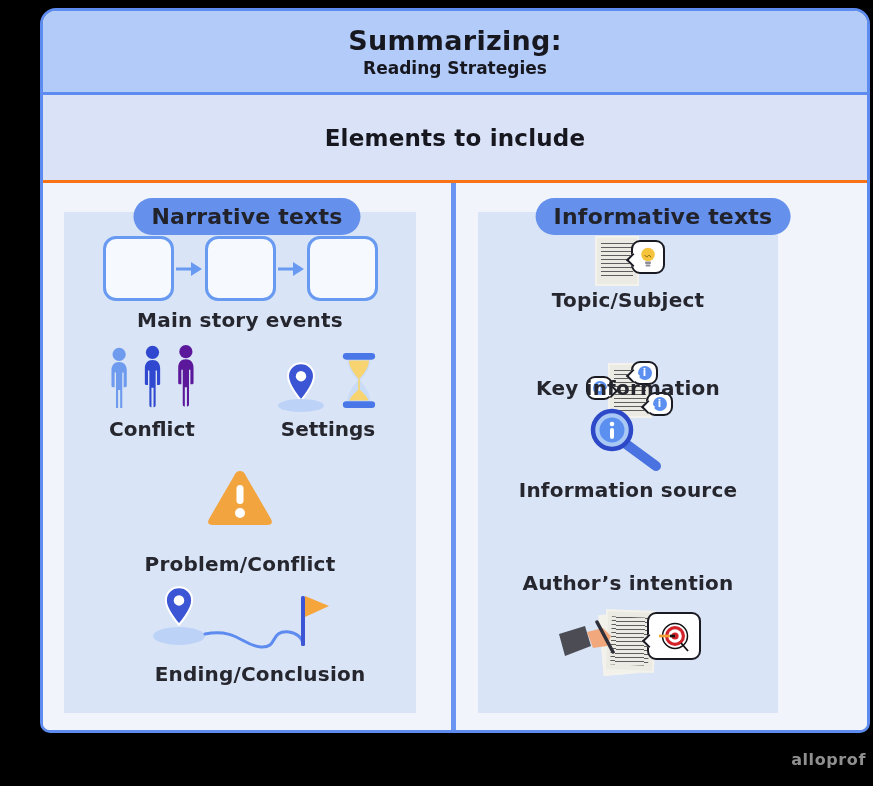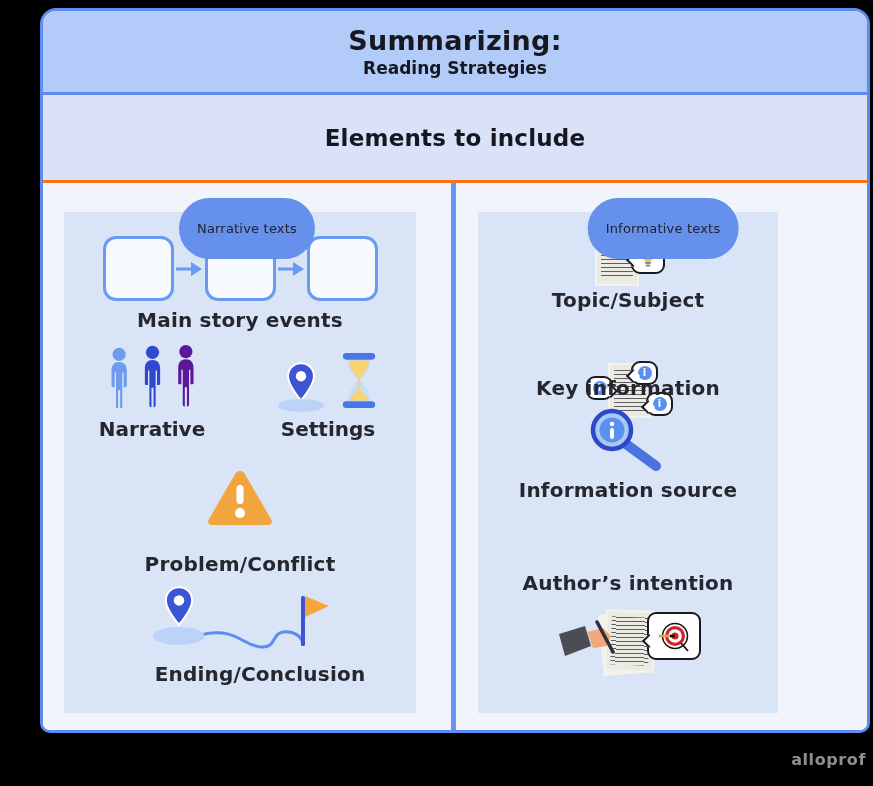--- a/index.html
+++ b/index.html
@@ -25,22 +25,22 @@
     display:flex;align-items:center;justify-content:center;
   }
   .section-title{font-size:23px;font-weight:bold;color:#17171f;letter-spacing:.2px;}
   
   .columns{position:relative;height:547px;background:#f1f5fb;}
   .column-divider{position:absolute;left:408px;top:0;width:5px;height:100%;background:#6a94f2;}
   .panel{position:absolute;top:29px;height:501px;background:#d9e4f6;}
   .panel-left{left:21px;width:352px;}
   .panel-right{left:435px;width:300px;}
   .badge{
-    position:absolute;top:15px;height:21px;padding:20px 18px;border-radius:999px;
-    background:#6590ec;color:#22222a;font-size:13px;font-weight:normal;letter-spacing:.2px;
+    position:absolute;top:15px;height:21px;padding:8px 18px;border-radius:999px;
+    background:#6590ec;color:#22222a;font-size:22px;font-weight:bold;letter-spacing:.2px;
     display:flex;align-items:center;white-space:nowrap;transform:translateX(-50%);z-index:3;
   }
   .label{
     position:absolute;left:0;width:100%;text-align:center;
     font-weight:bold;font-size:20px;letter-spacing:.2px;color:#26262e;
   }
   .center-abs{position:absolute;left:50%;transform:translateX(-50%);}
   
   .flow-row{position:absolute;top:24px;left:0;width:100%;display:flex;align-items:center;justify-content:center;}
   .flow-box{width:65px;height:59px;border:3px solid #699af2;border-radius:13px;background:#f6f9fd;}
@@ -143,21 +143,21 @@
               <path d="M8 7 L32 7 C32 17 24 25 21 29 C24 33 32 41 32 51 L8 51 C8 41 16 33 19 29 C16 25 8 17 8 7 Z" fill="#c9dbf7"></path>
               <path d="M9.5 8 L30.5 8 C30.5 16 24 23 20 28 C16 23 9.5 16 9.5 8 Z" fill="#f7d470"></path>
               <rect x="19.1" y="28" width="1.8" height="13" fill="#f7d470"></rect>
               <path d="M20 38 C24 42 29 46 30 50 L10 50 C11 46 16 42 20 38 Z" fill="#f7d470"></path>
               <rect x="3" y="0" width="34" height="7" rx="3.5" fill="#4a77e8"></rect>
               <rect x="3" y="51" width="34" height="7" rx="3.5" fill="#4a77e8"></rect>
             </svg>
           </span>
         </div>
       </div>
-      <div class="abs" style="top:205px;left:0;width:50%;text-align:center;font-weight:bold;font-size:20px;">Narrative</div>
+      <div class="abs" style="top:205px;left:0;width:50%;text-align:center;font-weight:bold;font-size:20px;">Conflict</div>
       <div class="abs" style="top:205px;left:50%;width:50%;text-align:center;font-weight:bold;font-size:20px;">Settings</div>
 
       <span class="center-abs" style="top:256px;">
         <svg width="70" height="60" viewBox="0 0 70 60">
           <path d="M35 3 Q39 3 41 8 L66 51 Q69 57 62 57 L8 57 Q1 57 4 51 L29 8 Q31 3 35 3 Z" fill="#f2a43e"></path>
           <rect x="31.5" y="17" width="7" height="19" rx="3.5" fill="#fff"></rect>
           <circle cx="35" cy="45" r="5" fill="#fff"></circle>
         </svg>
       </span>
       <div class="label" style="top:340px;">Problem/Conflict</div>

